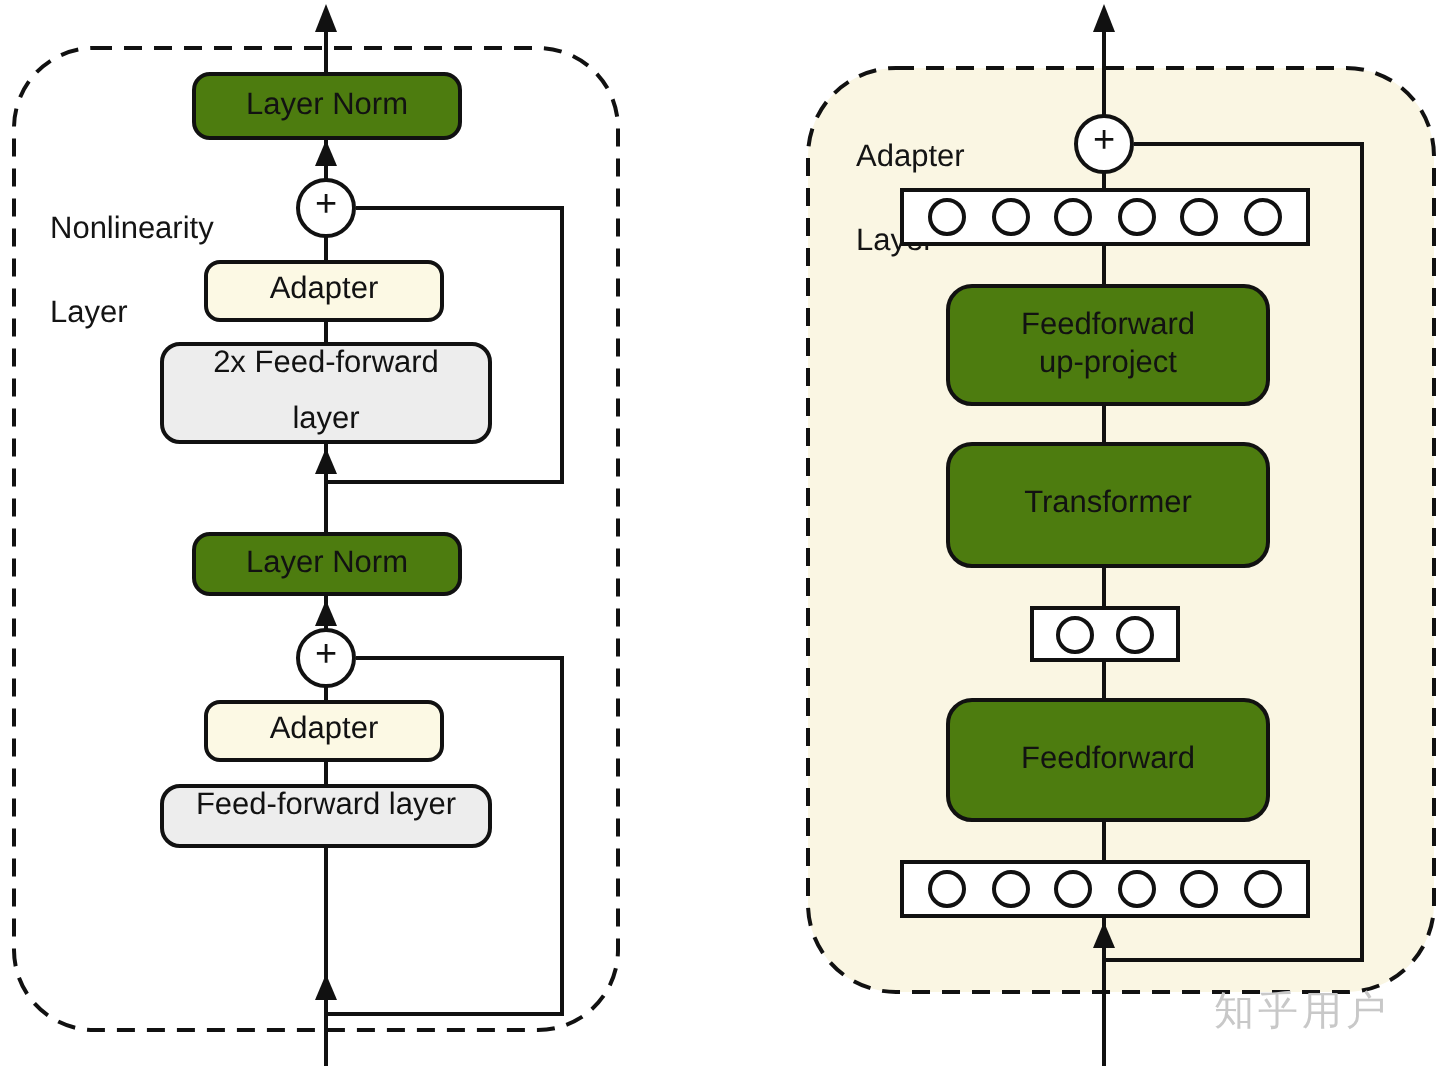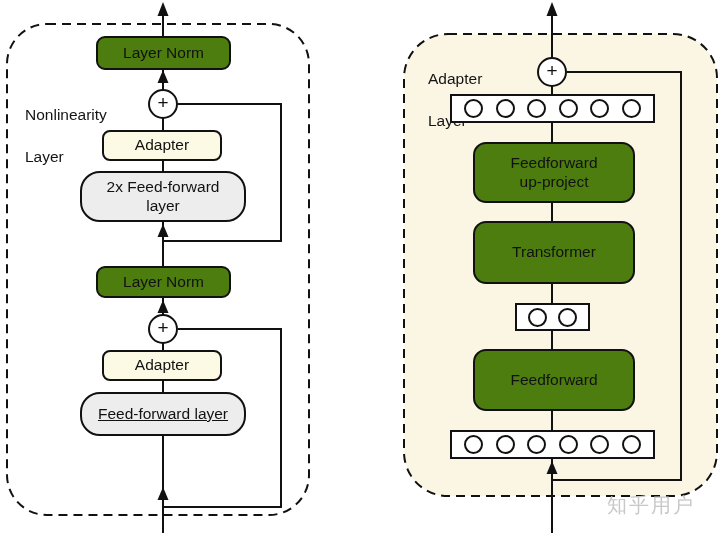--- a/index.html
+++ b/index.html
@@ -32,21 +32,21 @@
     justify-content: center;
     text-align: center;
     font-size: 15.5px;
     line-height: 1.2;
     color: #121212;
     white-space: nowrap;
   }
   .node.green  { background: #4d7c0f; border-radius: 9px; }
   .node.green.big { border-radius: 13px; }
   .node.cream  { background: #fcf9e4; border-radius: 8px; }
-  .node.gray   { background: #ededed; border-radius: 20px; }
+  .node.gray   { background: #ededed; border-radius: 10px; justify-content: space-between; }
   .plus-node {
     position: absolute;
     z-index: 2;
     box-sizing: border-box;
     width: 30px; height: 30px;
     border: 2px solid #111;
     border-radius: 50%;
     background: #ffffff;
     display: flex;
     align-items: center;
@@ -146,21 +146,21 @@
   </div>
 
   <div class="plus-node" style="left:148px; top:314px;">
     <span>+</span>
   </div>
 
   <div class="node cream" style="left:102px; top:350px; width:120px; height:31px;">
     <span>Adapter</span>
   </div>
 
-  <div class="node gray" style="left:80px; top:392px; width:166px; height:44px;text-decoration:underline;">
+  <div class="node gray" style="left:80px; top:392px; width:166px; height:32px;">
     <span>Feed-forward layer</span>
   </div>
 
 
   <div class="panel-label" style="left:428px; top:48px;">
     <span>Adapter</span>
     <span>Layer</span>
   </div>
 
   <div class="plus-node" style="left:537px; top:57px;">

